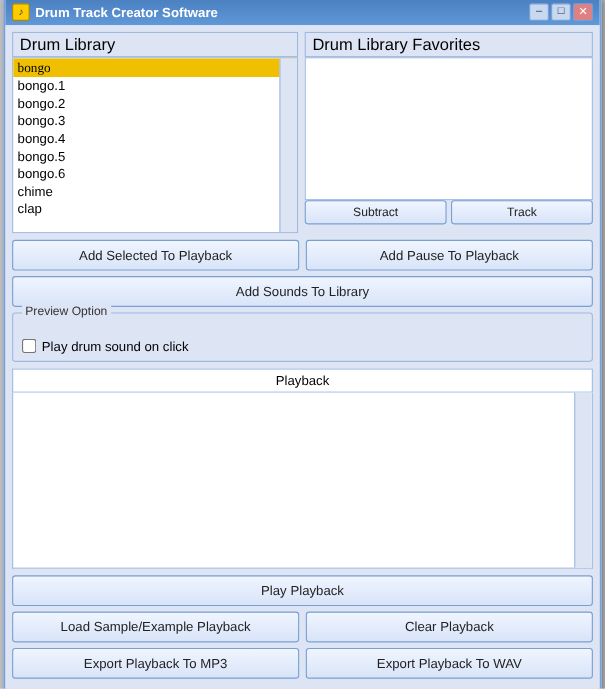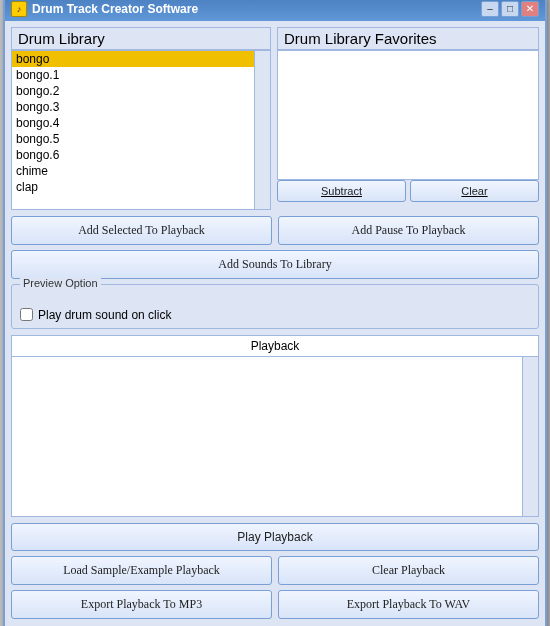--- a/index.html
+++ b/index.html
@@ -99,20 +99,21 @@
     }
     .list-item {
       padding: 1px 4px;
       cursor: default;
       font-size: 12px;
       color: #000;
     }
     .list-item.selected {
       background: #f0c000;
       color: #000;
+      font-family: Liberation Serif, serif;
     }
     .list-scrollbar {
       position: absolute;
       right: 0;
       top: 0;
       width: 16px;
       height: 100%;
       background: #dde5f5;
       border-left: 1px solid #a0b8e0;
     }
@@ -128,21 +129,20 @@
     }
     .favorites-box {
       background: white;
       border: 1px solid #a0b8e0;
       height: 130px;
     }
     .favorites-controls {
       display: flex;
       gap: 4px;
       margin-top: 0;
-      text-decoration: underline;
     }
 
     .btn {
       background: linear-gradient(to bottom, #f0f5ff, #d8e4f8);
       border: 1px solid #7a9fd4;
       border-radius: 3px;
       padding: 4px 8px;
       font-size: 12px;
       cursor: pointer;
       color: #222;
@@ -157,21 +157,20 @@
 
     .action-row {
       display: flex;
       gap: 6px;
       margin-bottom: 5px;
     }
     .btn-half {
       flex: 1;
       padding: 6px 16px;
       font-size: 12px;
-      font-family: Liberation Serif, serif;
     }
 
     .preview-group {
       border: 1px solid #a0b8e0;
       border-radius: 3px;
       margin-bottom: 6px;
       padding: 4px 8px 6px 8px;
       background: #dde5f5;
       position: relative;
     }
@@ -267,21 +266,21 @@
         </div>
       </div>
 
       <div class="favorites-container">
         <div class="favorites-header">
           <span>Drum Library Favorites</span>
         </div>
         <div class="favorites-box"></div>
         <div class="favorites-controls">
           <button class="btn btn-small">Subtract</button>
-          <button class="btn btn-small">Clear</button>
+          <button class="btn btn-small">Track</button>
         </div>
       </div>
     </div>
 
     <div class="action-row">
       <button class="btn btn-half">Add Selected To Playback</button>
       <button class="btn btn-half">Add Pause To Playback</button>
     </div>
 
     <div class="action-row">

